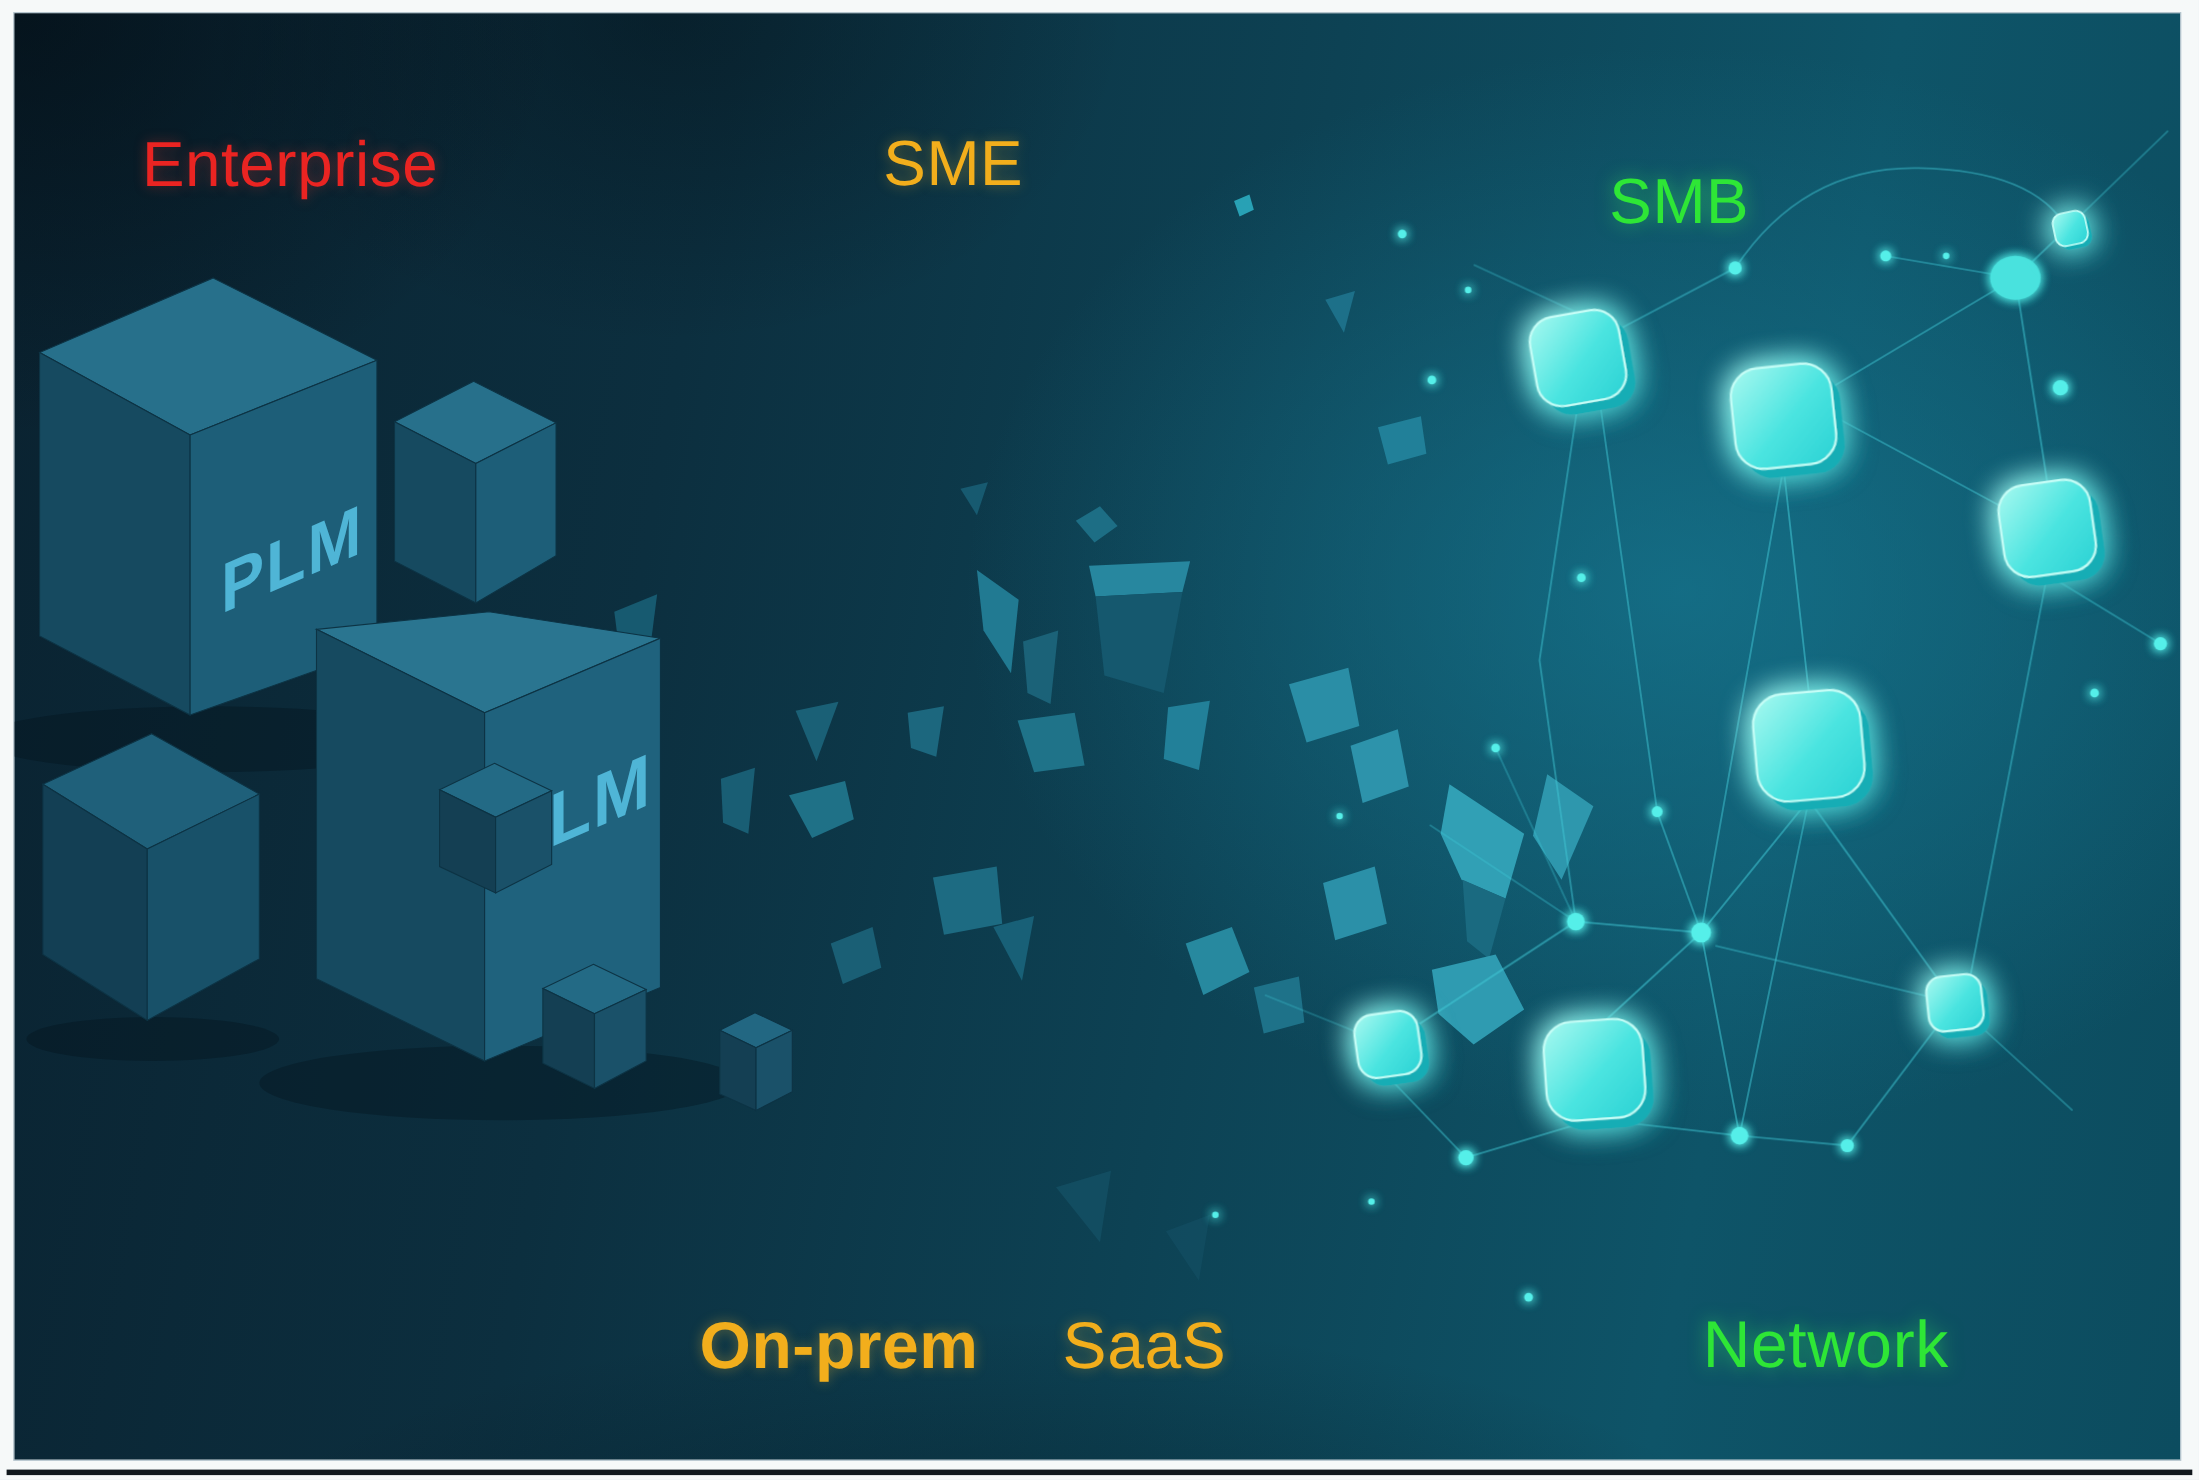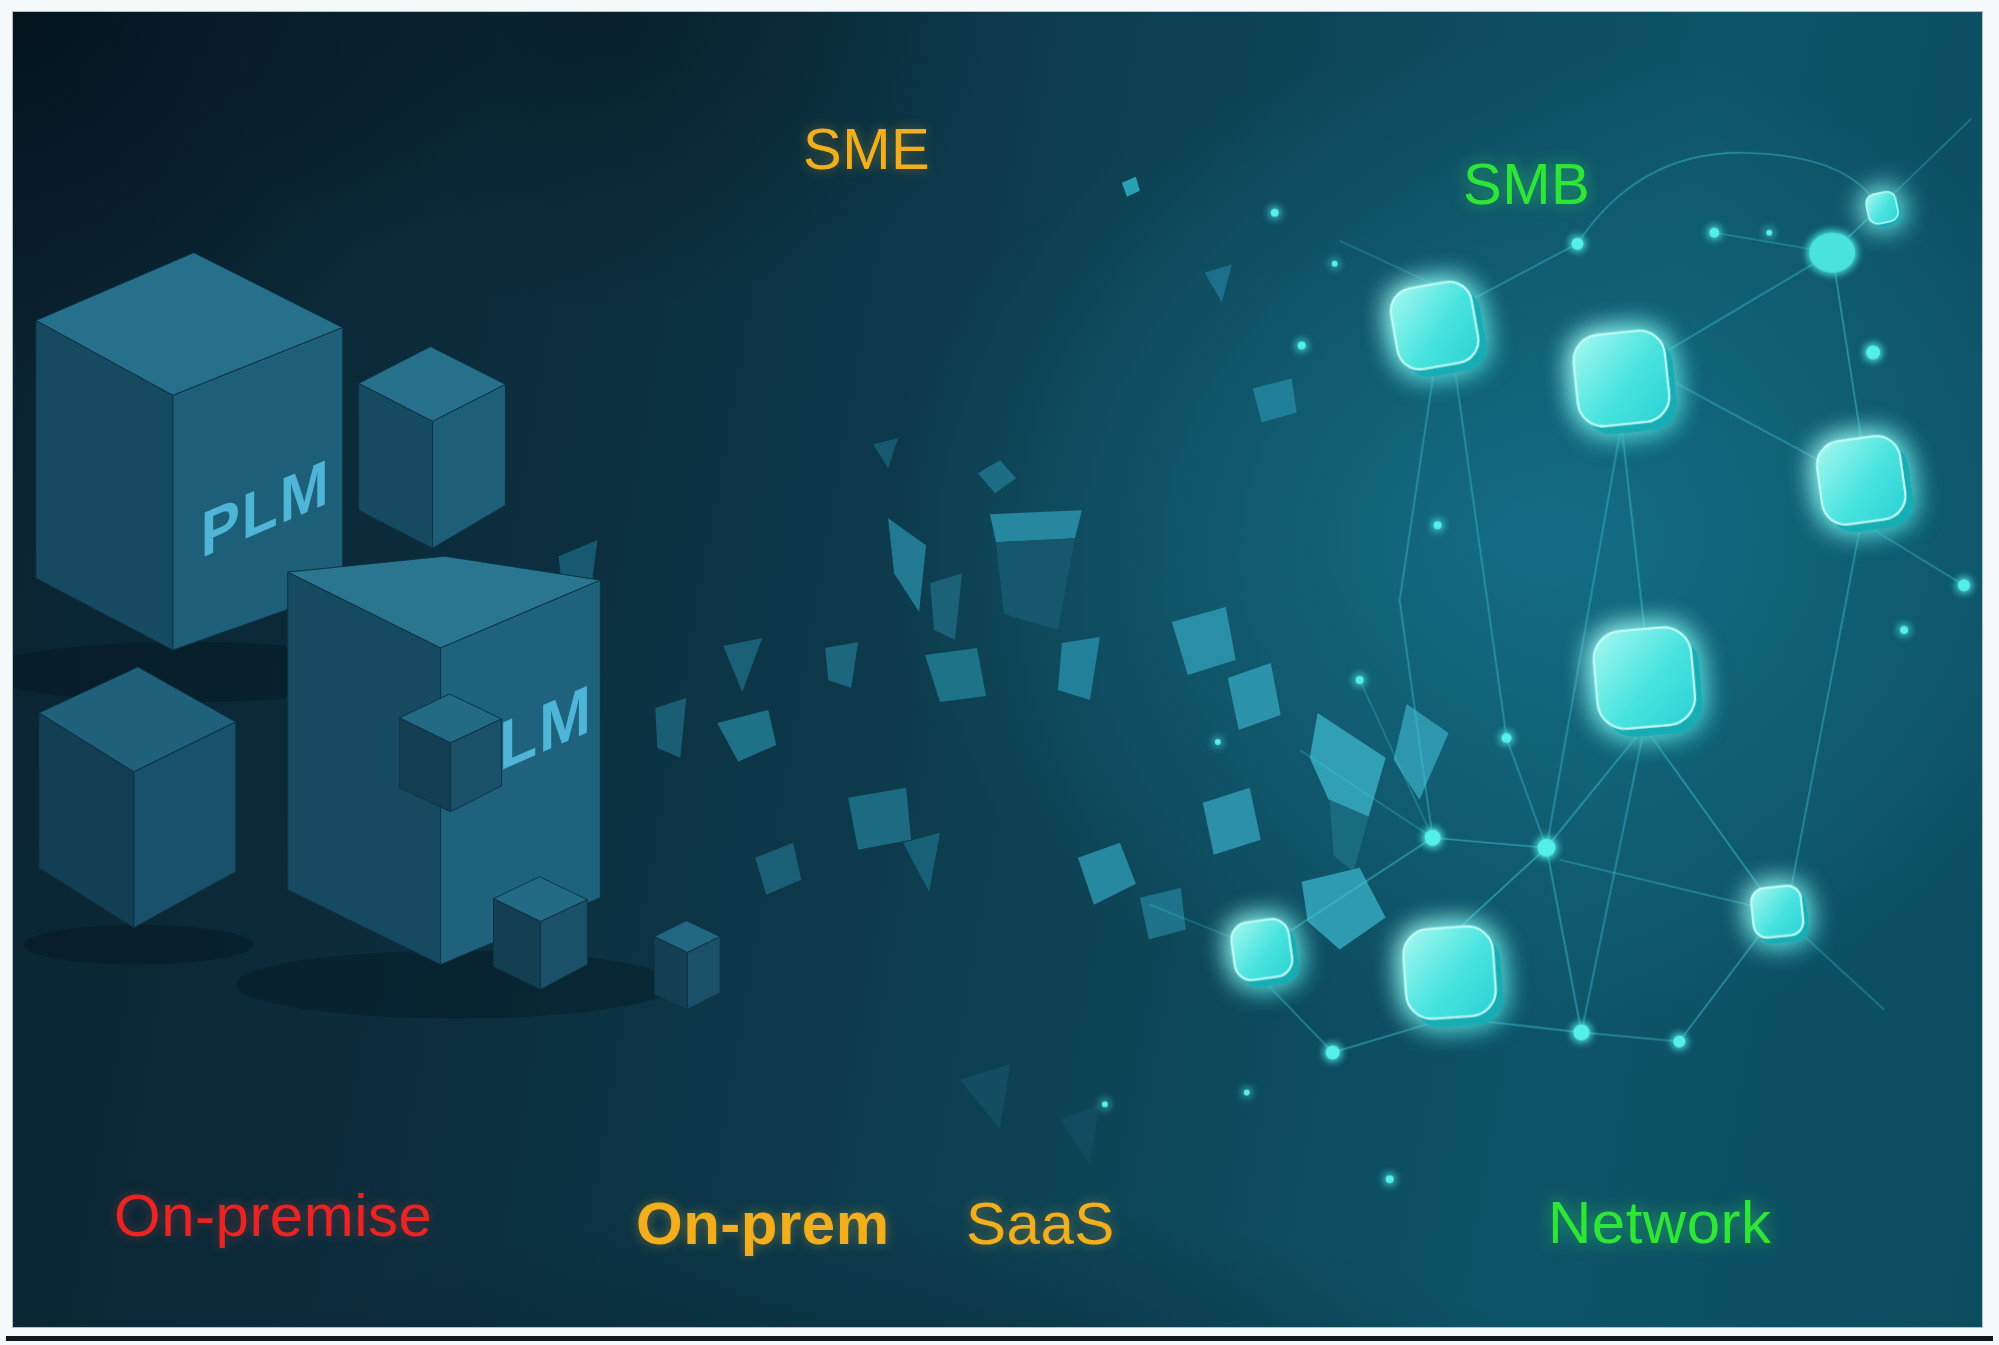--- a/index.html
+++ b/index.html
@@ -227,23 +227,23 @@
           <rect x="1758" y="894" width="50" height="50" rx="14" fill="#17adb5"></rect>
           <rect x="1753" y="887" width="50" height="50" rx="14" fill="url(#cubeGrad)" stroke="#c8fff8" stroke-width="2"></rect>
         </g>
         <g transform="rotate(-12,1883,207)" filter="url(#bigglow)">
           <rect x="1871" y="196" width="30" height="30" rx="9" fill="#17adb5"></rect>
           <rect x="1868" y="192" width="30" height="30" rx="9" fill="url(#cubeGrad)" stroke="#c8fff8" stroke-width="1.5"></rect>
         </g>
       </g>
     </svg>
 
+    <div class="lbl lbl-top glow-red" style="left: 116px; top: 109px; color: rgb(234, 36, 34);">Enterprise</div>
     <div class="lbl lbl-top glow-amber" style="left: 790px; top: 108px; color: rgb(242, 174, 28);">SME</div>
     <div class="lbl lbl-top glow-green" style="left: 1450px; top: 107px; color: rgb(46, 230, 54); margin-top: 36px;">SMB</div>
 
-    <div class="lbl lbl-bottom glow-red" style="left: 101px; top: 1174px; color: rgb(234, 36, 34);">On-premise</div>
     <div class="lbl lbl-bottom glow-amber" style="left: 623px; top: 1182px; color: rgb(242, 174, 28); font-weight: bold;">On-prem</div>
     <div class="lbl lbl-bottom glow-amber" style="left: 953px; top: 1182px; color: rgb(242, 174, 28);">SaaS</div>
     <div class="lbl lbl-bottom glow-green" style="left: 1535px; top: 1181px; color: rgb(46, 230, 54);">Network</div>
   </div>
 
   <div class="bottom-rule"></div>
 </div>
 
 </body></html>

